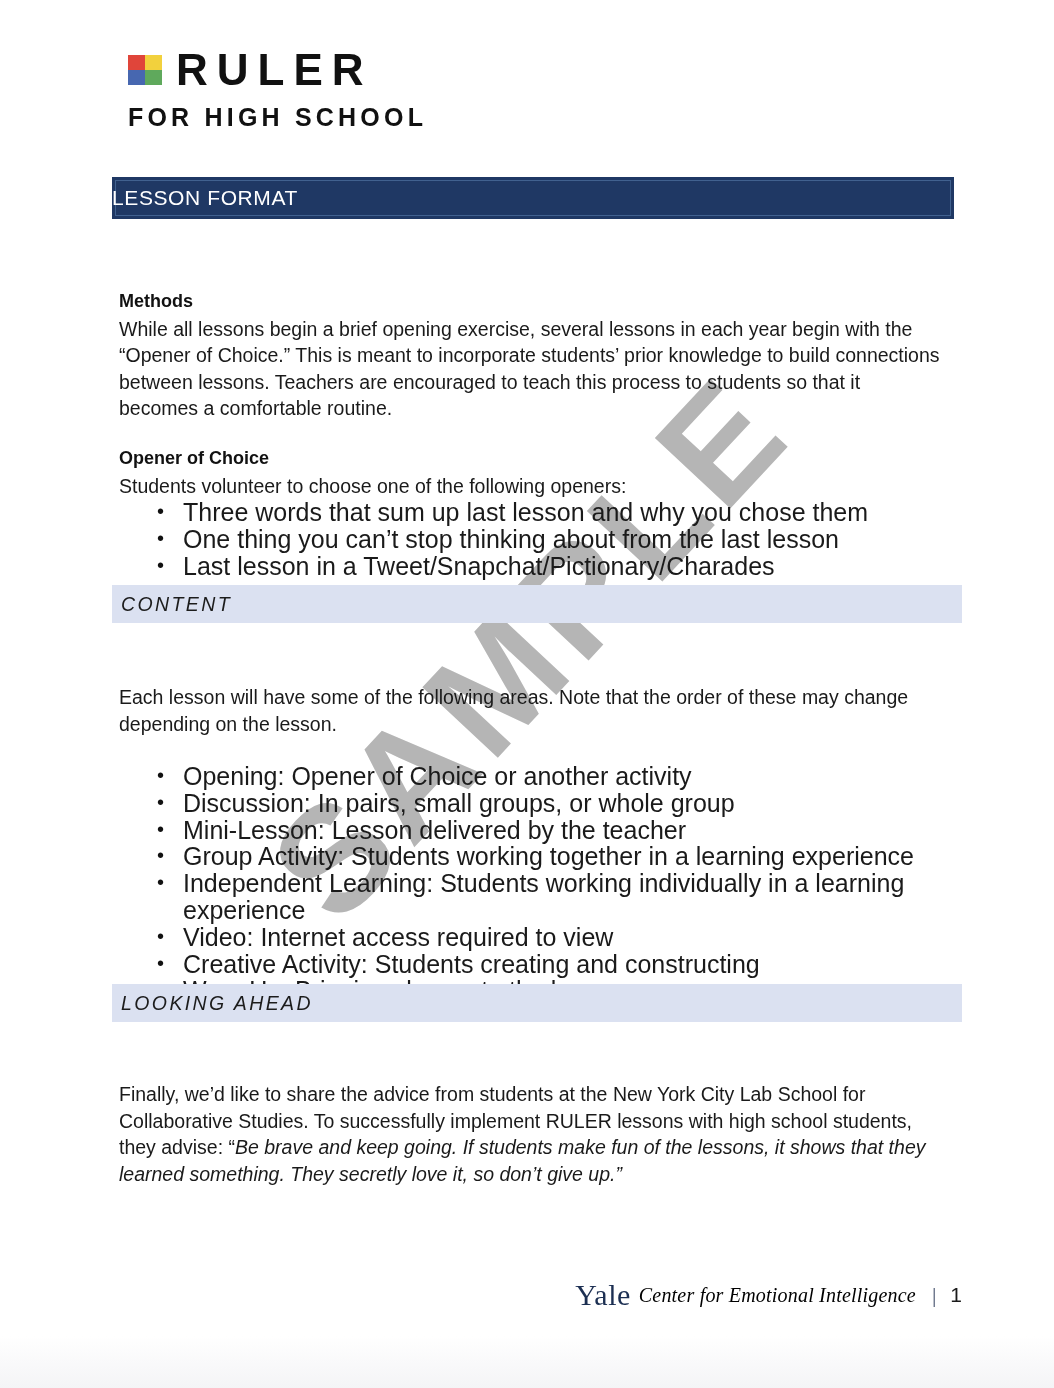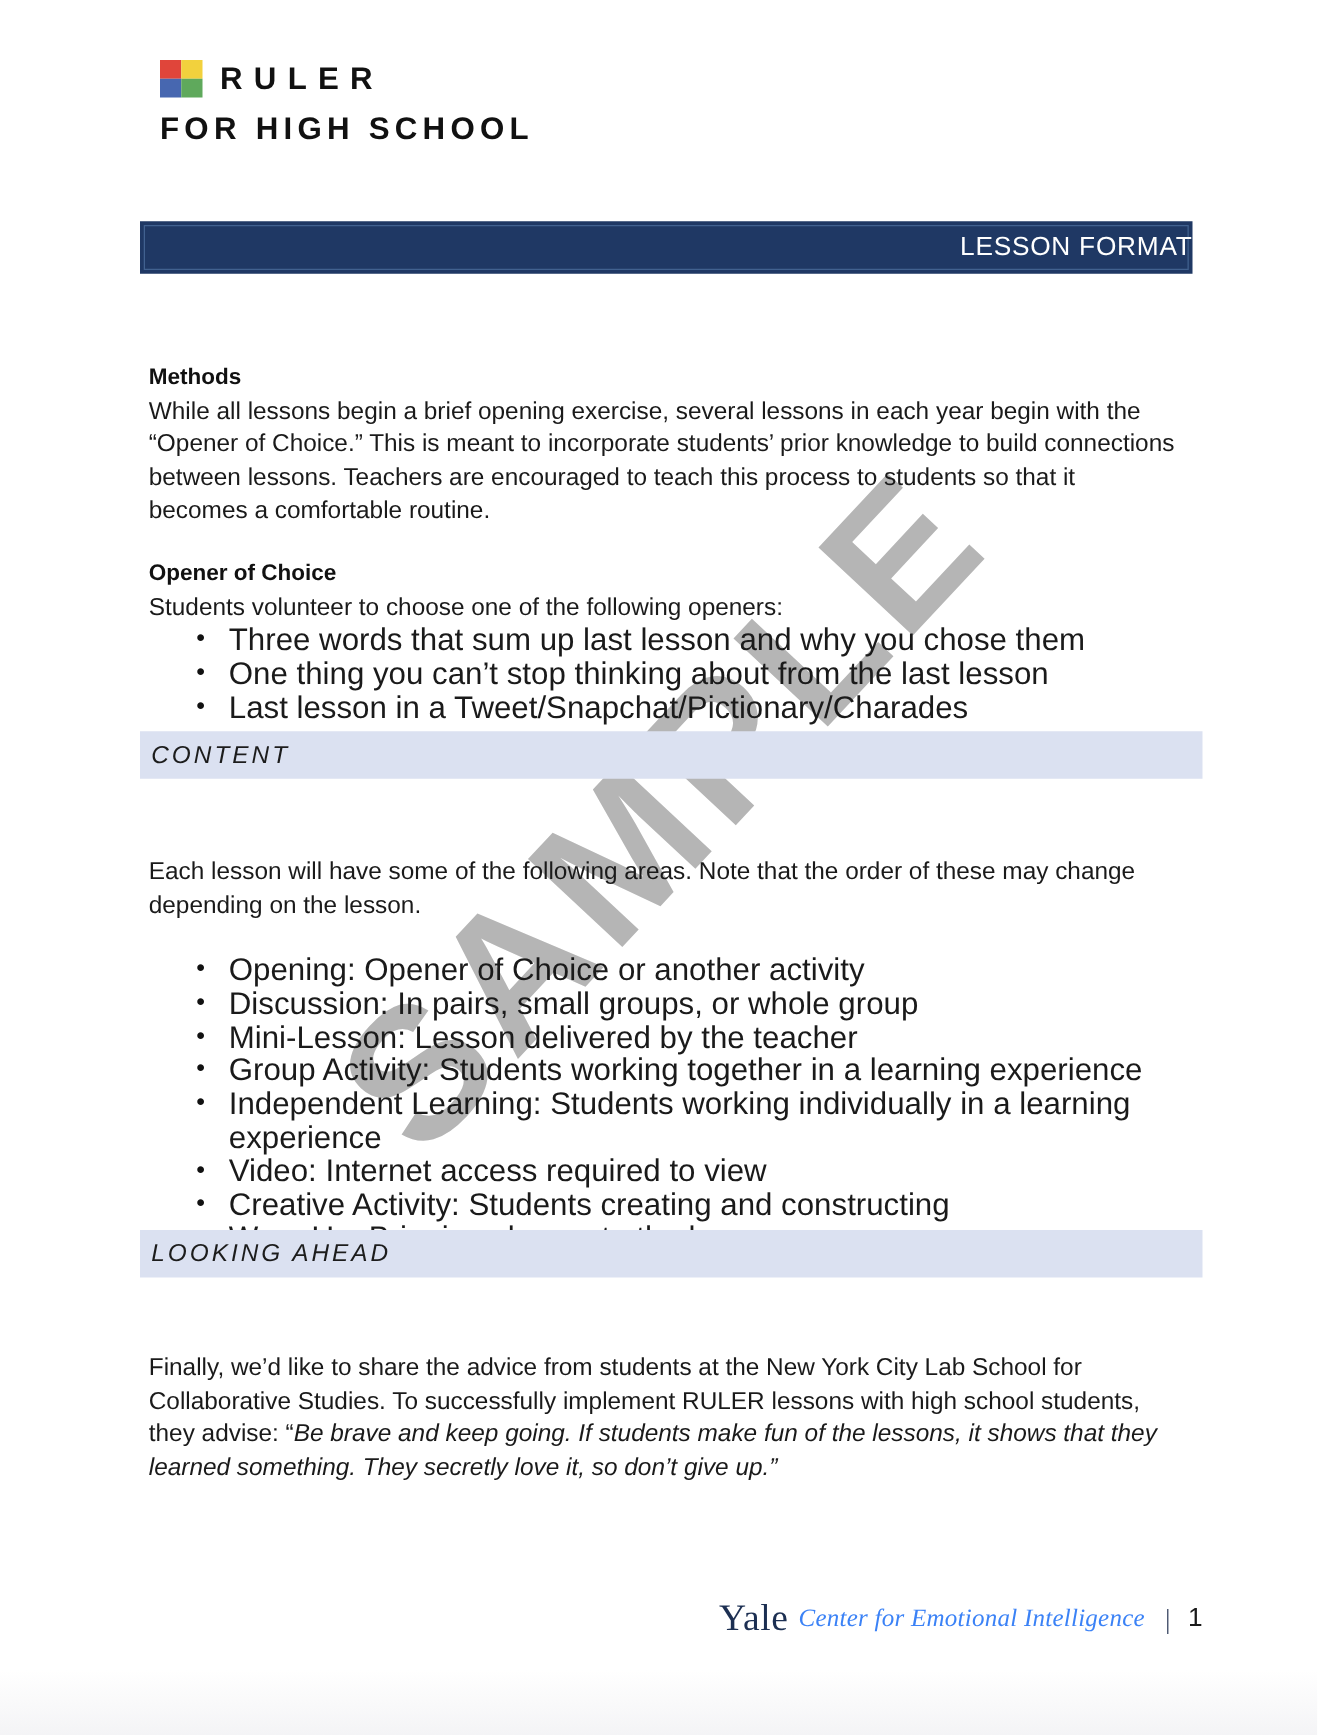--- a/index.html
+++ b/index.html
@@ -71,21 +71,21 @@
     flex: none;
   }
   .logo-cell { width: 100%; height: 100%; }
   .logo-red    { background: #e0453a; }
   .logo-yellow { background: #f2d13d; }
   .logo-blue   { background: #4767b0; }
   .logo-green  { background: #5fa95c; }
 
   .brand-word {
     margin-left: 14px;
-    font-size: 25px;
+    font-size: 44px;
     font-weight: 700;
     letter-spacing: 9px;
     color: #111111;
     line-height: 1;
     font-family: "Liberation Sans", sans-serif;
   }
   .brand-sub {
     margin-top: 13px;
     font-size: 25px;
     font-weight: 700;
@@ -99,21 +99,21 @@
   .title-bar {
     position: absolute;
     left: 112px;
     top: 177px;
     width: 842px;
     height: 42px;
     background: #1f3864;
     box-sizing: border-box;
     display: flex;
     align-items: center;
-    justify-content: flex-end;
+    justify-content: flex-start;
   }
   .title-bar::before {
     content: "";
     position: absolute;
     left: 3px; top: 3px; right: 3px; bottom: 3px;
     border: 1px solid #41618f;
     pointer-events: none;
   }
   .title-bar-text {
     position: relative;
@@ -206,21 +206,21 @@
   .footer-yale {
     font-family: "Liberation Serif", serif;
     font-size: 30px;
     color: #1c2f52;
     letter-spacing: 0.5px;
   }
   .footer-center {
     font-family: "Liberation Serif", serif;
     font-style: italic;
     font-size: 20px;
-    color: #3b82f6;
+    color: #000000;
     margin-left: 8px;
     letter-spacing: 0.2px;
   }
   .footer-divider {
     font-family: "Liberation Serif", serif;
     font-size: 22px;
     color: #44506b;
     margin: 0 14px 0 16px;
   }
   .footer-page {

